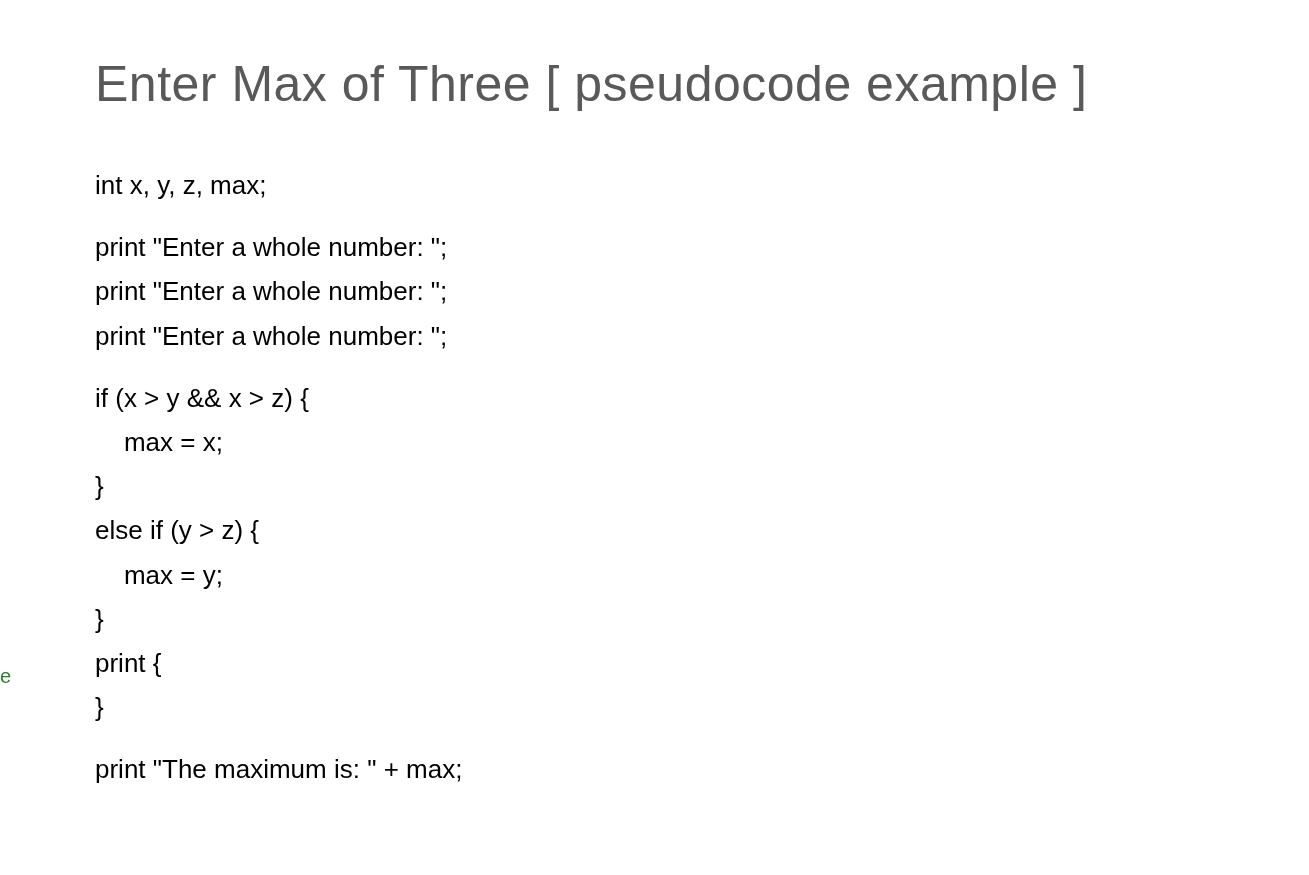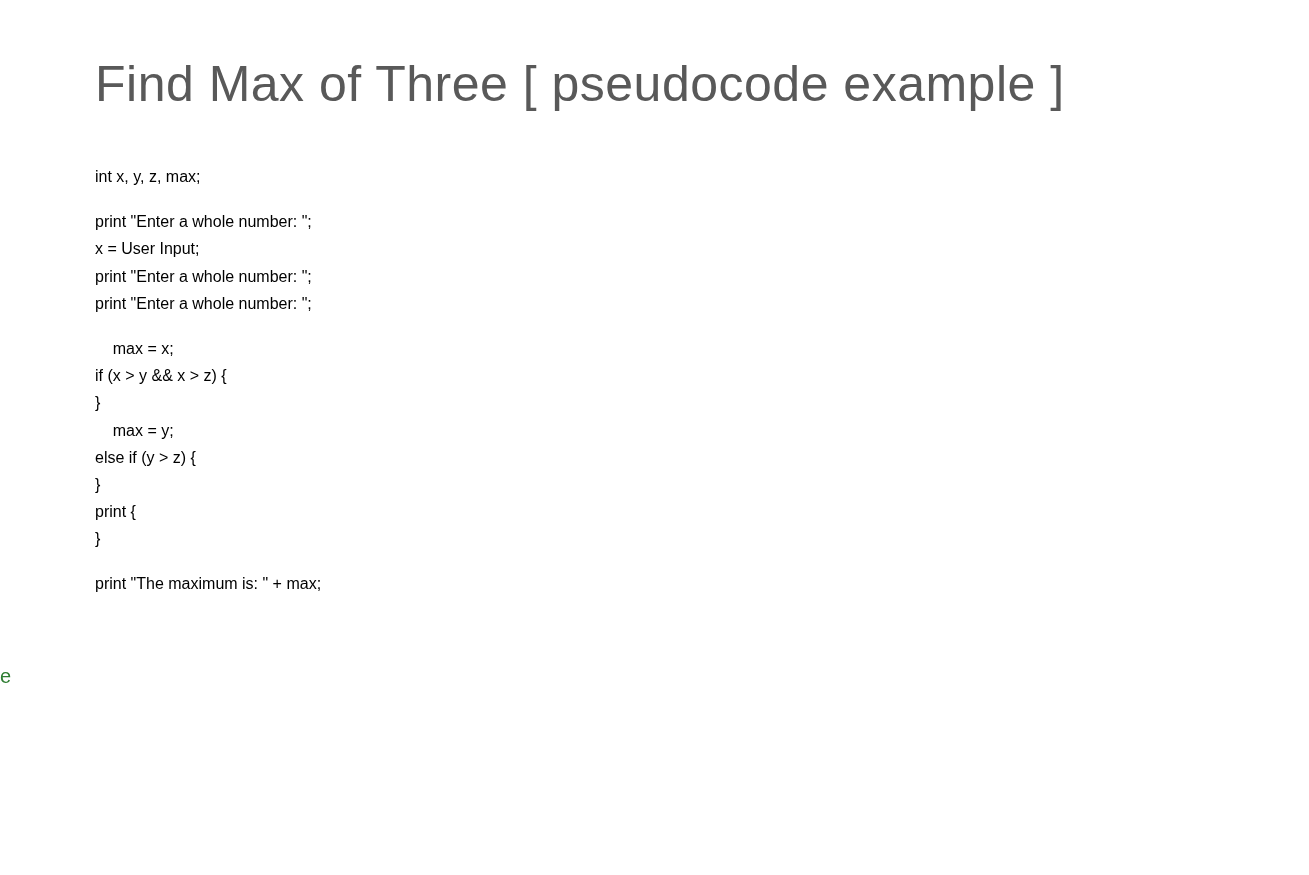--- a/index.html
+++ b/index.html
@@ -20,21 +20,21 @@
     .title {
       font-size: 50px;
       font-weight: 300;
       color: #595959;
       letter-spacing: 0.5px;
       margin-bottom: 50px;
       font-family: 'Segoe UI Light', 'Segoe UI', 'Helvetica Neue', Arial, sans-serif;
     }
     .code-block {
       font-family: 'Segoe UI', 'Helvetica Neue', Arial, sans-serif;
-      font-size: 16px;
+      font-size: 26px;
       color: #000000;
       line-height: 1.7;
     }
     .code-line {
       white-space: pre;
     }
     .group {
       margin-bottom: 18px;
     }
     .left-marker {
@@ -45,40 +45,39 @@
       color: #2e7d32;
       font-family: 'Segoe UI', Arial, sans-serif;
     }
   </style>
 </head>
 <body>
 
 <div class="left-marker">e</div>
 
 <div class="slide">
-  <h1 class="title">Find Max of Three [ pseudocode example ]</h1>
+  <h1 class="title">Enter Max of Three [ pseudocode example ]</h1>
 
   <div class="code-block">
     <div class="group">
       <div class="code-line">int x, y, z, max;</div>
     </div>
 
     <div class="group">
       <div class="code-line">print "Enter a whole number: ";</div>
-      <div class="code-line">x = User Input;</div>
       <div class="code-line">print "Enter a whole number: ";</div>
       <div class="code-line">print "Enter a whole number: ";</div>
     </div>
 
     <div class="group">
+      <div class="code-line">if (x &gt; y &amp;&amp; x &gt; z) {</div>
       <div class="code-line">    max = x;</div>
-      <div class="code-line">if (x &gt; y &amp;&amp; x &gt; z) {</div>
       <div class="code-line">}</div>
+      <div class="code-line">else if (y &gt; z) {</div>
       <div class="code-line">    max = y;</div>
-      <div class="code-line">else if (y &gt; z) {</div>
       <div class="code-line">}</div>
       <div class="code-line">print {</div>
       <div class="code-line">}</div>
     </div>
 
     <div class="group">
       <div class="code-line">print "The maximum is: " + max;</div>
     </div>
   </div>
 </div>

